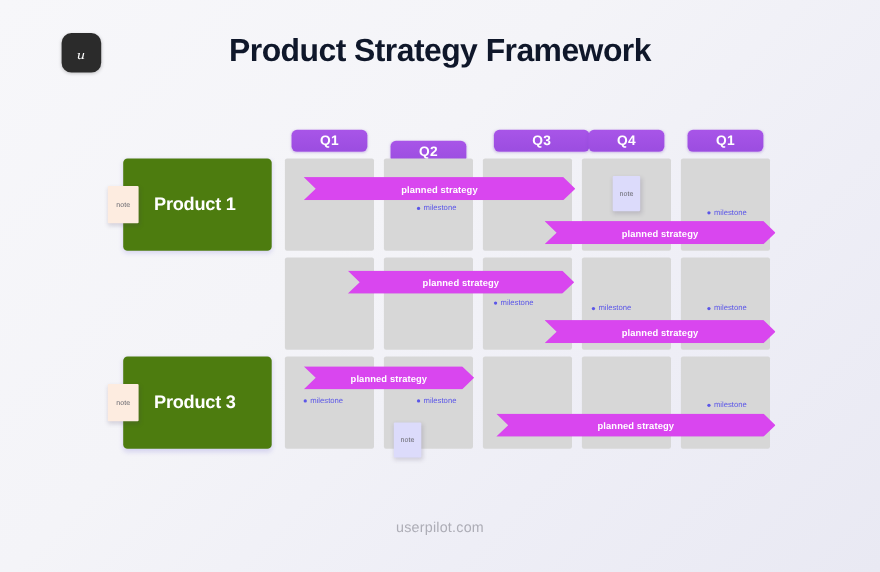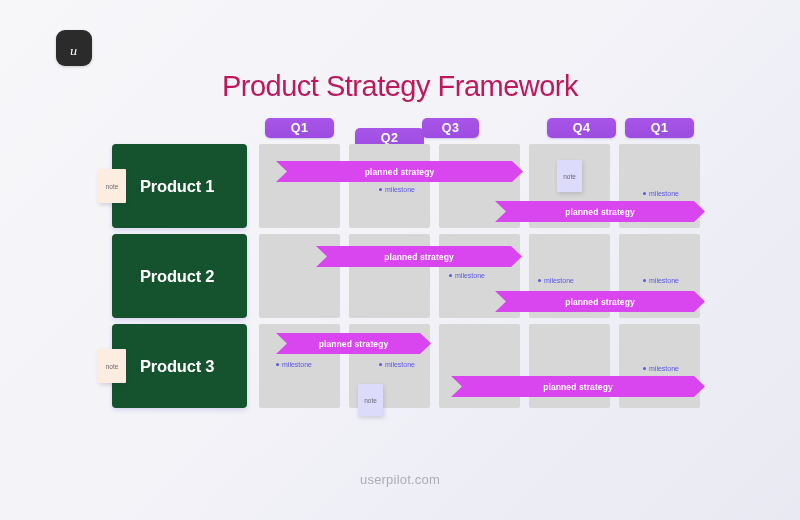--- a/index.html
+++ b/index.html
@@ -25,24 +25,23 @@
     font-style: italic;
     color: #ffffff;
     font-size: 19px;
     line-height: 1;
     letter-spacing: 0;
   }
   .page-title {
     position: absolute; left: 0; right: 0; top: 30px;
     text-align: center;
     font-size: 29px;
-    font-weight: normal;
+    font-weight: bold;
     letter-spacing: -0.5px;
-    color: #be185d;
-    margin-top: 40px;
+    color: #0f172a;
   }
 
   
   .board { position: absolute; left: 0; top: 0; width: 800px; height: 520px; }
 
   .qhead {
     position: absolute;
     height: 20px;
     border-radius: 5px;
     background: linear-gradient(180deg, #a855e8 0%, #9b4de0 100%);
@@ -55,21 +54,21 @@
   }
 
   .cell {
     position: absolute;
     background: #d7d7d7;
     border-radius: 2px;
   }
 
   .prodblock {
     position: absolute;
-    background: #14532d;
+    background: #4d7c0f;
     border-radius: 4px;
     display: flex; align-items: center;
     color: #ffffff;
     font-size: 16.5px;
     font-weight: bold;
     padding-left: 28px;
     letter-spacing: -0.2px;
     box-shadow: 0 2px 5px rgba(70,60,200,.18);
   }
 
@@ -136,24 +135,24 @@
 
   <div class="page-title">Product Strategy Framework</div>
 
   <div class="board" id="board">
       <div class="qhead" style="left: 265px; top: 118px; width: 69px; height: 20px;">
         <span>Q1</span>
       </div>
       <div class="qhead" style="left: 355px; top: 118px; width: 69px; height: 20px; margin-top: 10px;">
         <span>Q2</span>
       </div>
-      <div class="qhead" style="left: 422px; top: 118px; width: 57px; height: 20px;">
+      <div class="qhead" style="left: 449px; top: 118px; width: 87px; height: 20px;">
         <span>Q3</span>
       </div>
-      <div class="qhead" style="left: 547px; top: 118px; width: 69px; height: 20px;">
+      <div class="qhead" style="left: 535px; top: 118px; width: 69px; height: 20px;">
         <span>Q4</span>
       </div>
       <div class="qhead" style="left: 625px; top: 118px; width: 69px; height: 20px;">
         <span>Q1</span>
       </div>
       <div class="cell" style="left: 259px; top: 144px; width: 81px; height: 84px;"></div>
       <div class="cell" style="left: 349px; top: 144px; width: 81px; height: 84px;"></div>
       <div class="cell" style="left: 439px; top: 144px; width: 81px; height: 84px;"></div>
       <div class="cell" style="left: 529px; top: 144px; width: 81px; height: 84px;"></div>
       <div class="cell" style="left: 619px; top: 144px; width: 81px; height: 84px;"></div>
@@ -178,23 +177,20 @@
         <span>note</span>
       </div>
       <div class="note violet" style="left: 557px; top: 160px;">
         <span>note</span>
       </div>
       <div class="cell" style="left: 259px; top: 234px; width: 81px; height: 84px;"></div>
       <div class="cell" style="left: 349px; top: 234px; width: 81px; height: 84px;"></div>
       <div class="cell" style="left: 439px; top: 234px; width: 81px; height: 84px;"></div>
       <div class="cell" style="left: 529px; top: 234px; width: 81px; height: 84px;"></div>
       <div class="cell" style="left: 619px; top: 234px; width: 81px; height: 84px;"></div>
-      <div class="prodblock" style="left: 112px; top: 234px; width: 135px; height: 84px;">
-        <span>Product 2</span>
-      </div>
       <div class="arrow" style="left: 316px; top: 246px; width: 206px;">
         <span>planned strategy</span>
       </div>
       <div class="arrow" style="left: 495px; top: 291px; width: 210px;">
         <span>planned strategy</span>
       </div>
       <div class="milestone" style="left: 449px; top: 272px;">
         <span class="ms-dot"></span>
         <span>milestone</span>
       </div>

